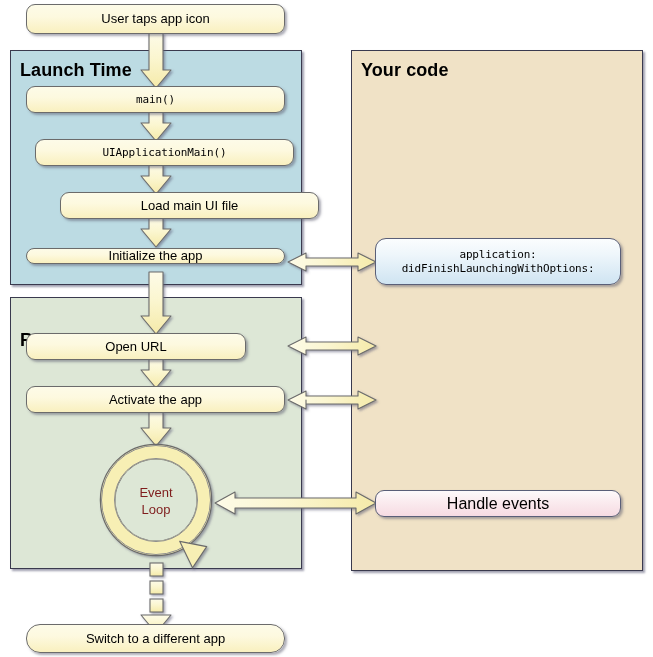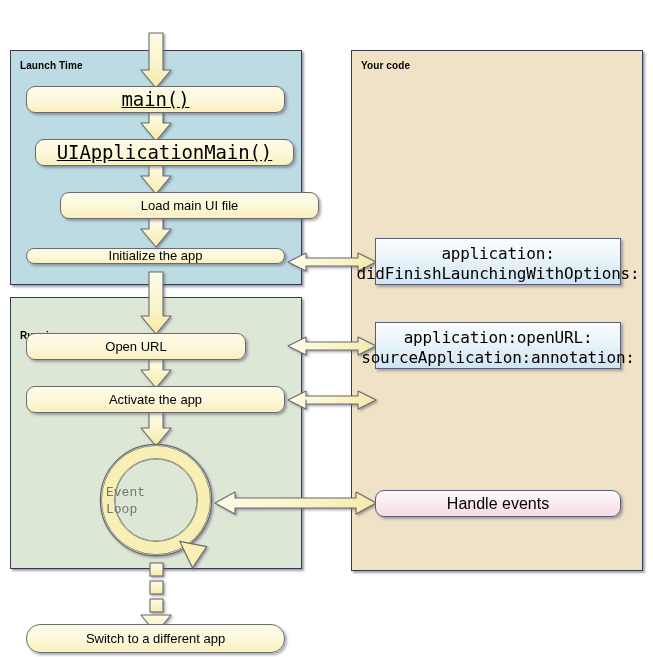--- a/index.html
+++ b/index.html
@@ -12,21 +12,21 @@
 
   
   .panel{
     position:absolute;
     border:1.5px solid #3a3a4e;
     box-shadow:2px 2px 2px rgba(80,80,110,.55);
     box-sizing:border-box;
   }
   .panel-title{
     position:absolute;
-    font-size:10px;font-weight:bold;color:#000;
+    font-size:18px;font-weight:bold;color:#000;
     font-family:"Liberation Sans", sans-serif;
     letter-spacing:.1px;
     white-space:nowrap;
   }
   #panel-launch{background:#bcdbe3;}
   #panel-running{background:#dde7d6;}
   #panel-yourcode{background:#f0e2c6;}
 
   
   .node{
@@ -35,54 +35,54 @@
     border:1.2px solid #6b6b6b;
     border-radius:9px;
     background:linear-gradient(to bottom,#fdfbe8 0%,#fdf9df 42%,#f9f0bf 100%);
     box-shadow:2px 2px 2.5px rgba(90,90,110,.5);
     display:flex;align-items:center;justify-content:center;
     text-align:center;
     color:#000;
     line-height:1.22;
   }
   .node.sans{font-family:"Liberation Sans", sans-serif;font-size:13px;}
-  .node.mono{font-family:"DejaVu Sans Mono", monospace;font-size:19px;letter-spacing:-0.1px;text-decoration:underline;}
+  .node.mono{font-family:"DejaVu Sans Mono", monospace;font-size:11px;letter-spacing:-0.1px;}
 
   
   .codebox{
     position:absolute;
     box-sizing:border-box;
     border:1.3px solid #5a5f78;
-    border-radius:0;
+    border-radius:11px;
     background:linear-gradient(to bottom,#fbfdfe 0%,#eef6fb 35%,#cfe4f2 100%);
     box-shadow:2px 2px 2.5px rgba(90,90,110,.5);
-    display:flex;align-items:center;justify-content:flex-end;
+    display:flex;align-items:center;justify-content:center;
     text-align:center;color:#000;line-height:1.25;
-    font-family:"DejaVu Sans Mono", monospace;font-size:16px;
+    font-family:"DejaVu Sans Mono", monospace;font-size:11px;
     letter-spacing:-0.2px;
   }
   
   .pinkbox{
     position:absolute;box-sizing:border-box;
     border:1.3px solid #5a5f78;border-radius:9px;
     background:linear-gradient(to bottom,#fdfafb 0%,#fbeef1 35%,#f6dbe2 100%);
     box-shadow:2px 2px 2.5px rgba(90,90,110,.5);
     display:flex;align-items:center;justify-content:center;
     text-align:center;color:#000;
     font-family:"Liberation Sans", sans-serif;font-size:16px;
   }
 
   
   #arrows{position:absolute;left:0;top:0;width:653px;height:657px;pointer-events:none;}
 
   
   #event-loop{position:absolute;}
   .loop-label{
-    position:absolute;width:100%;
-    font-family:Liberation Mono, monospace;font-size:13px;color:#737373;
+    position:absolute;text-align:center;width:100%;
+    font-family:Liberation Sans, sans-serif;font-size:13px;color:#7f1d1d;
     line-height:1.3;
   }
 </style>
 </head>
 <body>
 
 <div id="stage">
 
   <div class="panel" id="panel-launch" style="left:10px;top:50px;width:292px;height:235px;"></div>
   <div class="panel-title" style="left:20px;top:60px;">Launch Time</div>
@@ -166,20 +166,23 @@
       <circle cx="156" cy="500" r="48" fill="none" stroke="#f7efb4" stroke-width="14"></circle>
       <circle cx="156" cy="500" r="41.5" fill="none" stroke="#8d8d8d" stroke-width="1"></circle>
       <circle cx="156" cy="500" r="54.5" fill="none" stroke="#8d8d8d" stroke-width="1"></circle>
 
       <path d="M181,540 L207,549 L190,568 Z" fill="#f7efb4" stroke="#6b6b6b" stroke-width="1.1" stroke-linejoin="round" transform="rotate(-8 190 550)"></path>
     </g>
 
     <circle cx="156" cy="500" r="40.5" fill="#dde7d6"></circle>
   </svg>
 
+  <div class="node sans" style="left:26px;top:4px;width:259px;height:30px;">
+    <span>User taps app icon</span>
+  </div>
 
   <div class="node mono" style="left:26px;top:86px;width:259px;height:27px;">
     <span>main()</span>
   </div>
 
   <div class="node mono" style="left:26px;top:139px;width:259px;height:27px;margin-left:9px;">
     <span>UIApplicationMain()</span>
   </div>
 
   <div class="node sans" style="left:26px;top:192px;width:259px;height:27px;margin-left:34px;">
@@ -205,23 +208,19 @@
   <div id="event-loop" style="left:106px;top:485px;width:100px;height:36px;">
     <div class="loop-label" style="top:0;">Event</div>
     <div class="loop-label" style="top:17px;">Loop</div>
   </div>
 
   <div class="codebox" style="left:375px;top:238px;width:246px;height:47px;flex-direction:column;">
     <span>application:</span>
     <span>didFinishLaunchingWithOptions:</span>
   </div>
 
-  <div class="codebox" style="left:375px;top:322px;width:246px;height:47px;flex-direction:column;">
-    <span>application:openURL:</span>
-    <span>sourceApplication:annotation:</span>
-  </div>
 
 
   <div class="pinkbox" style="left:375px;top:490px;width:246px;height:27px;">
     <span>Handle events</span>
   </div>
 
 </div>
 
 </body></html>

